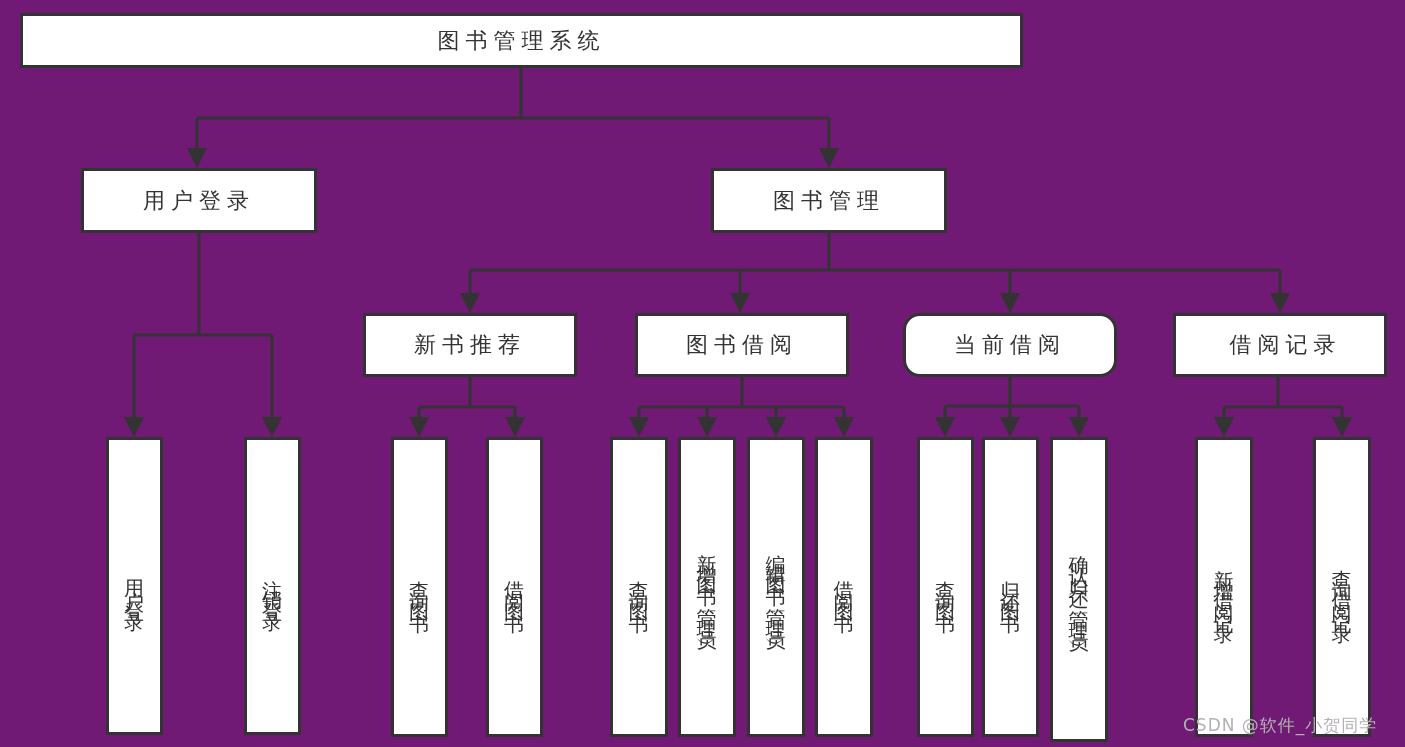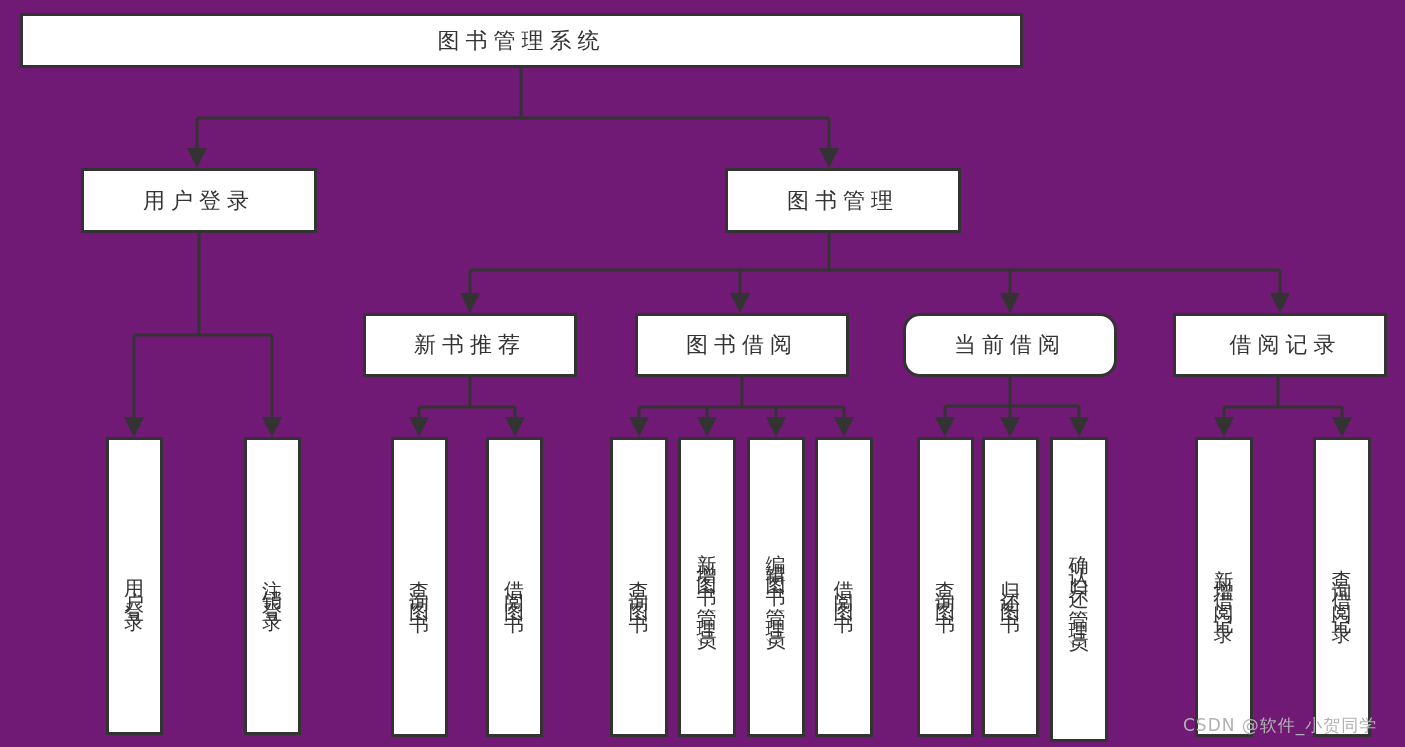--- a/index.html
+++ b/index.html
@@ -63,21 +63,21 @@
     <use href="#arrowhead-shape" x="1079" y="437"></use>
 
     <path d="M1278,377 V407 M1224,407 H1342 M1224,407 V421 M1342,407 V421" fill="none" stroke="#333333" stroke-width="3"></path>
     <use href="#arrowhead-shape" x="1224" y="437"></use>
     <use href="#arrowhead-shape" x="1342" y="437"></use>
   </svg>
 
   <div class="box hbox" style="left:20px;top:13px;width:1003px;height:55px;">图书管理系统</div>
 
   <div class="box hbox" style="left:81px;top:168px;width:236px;height:65px;">用户登录</div>
-  <div class="box hbox" style="left:711px;top:168px;width:236px;height:65px;margin-left:14px;">图书管理</div>
+  <div class="box hbox" style="left:711px;top:168px;width:236px;height:65px;">图书管理</div>
 
   <div class="box hbox" style="left:635px;top:313px;width:214px;height:64px;">图书借阅</div>
   <div class="box hbox" style="left:363px;top:313px;width:214px;height:64px;">新书推荐</div>
   <div class="box hbox" style="left:903px;top:313px;width:214px;height:64px;border-radius:17px;">当前借阅</div>
   <div class="box hbox" style="left:1173px;top:313px;width:214px;height:64px;padding-left:11px;">借阅记录</div>
 
   <div class="box vbox" style="left:106px;top:437px;width:57px;height:298px;">用户登录</div>
   <div class="box vbox" style="left:244px;top:437px;width:57px;height:298px;">注销登录</div>
 
   <div class="box vbox" style="left:391px;top:437px;width:57px;height:300px;">查询图书</div>

